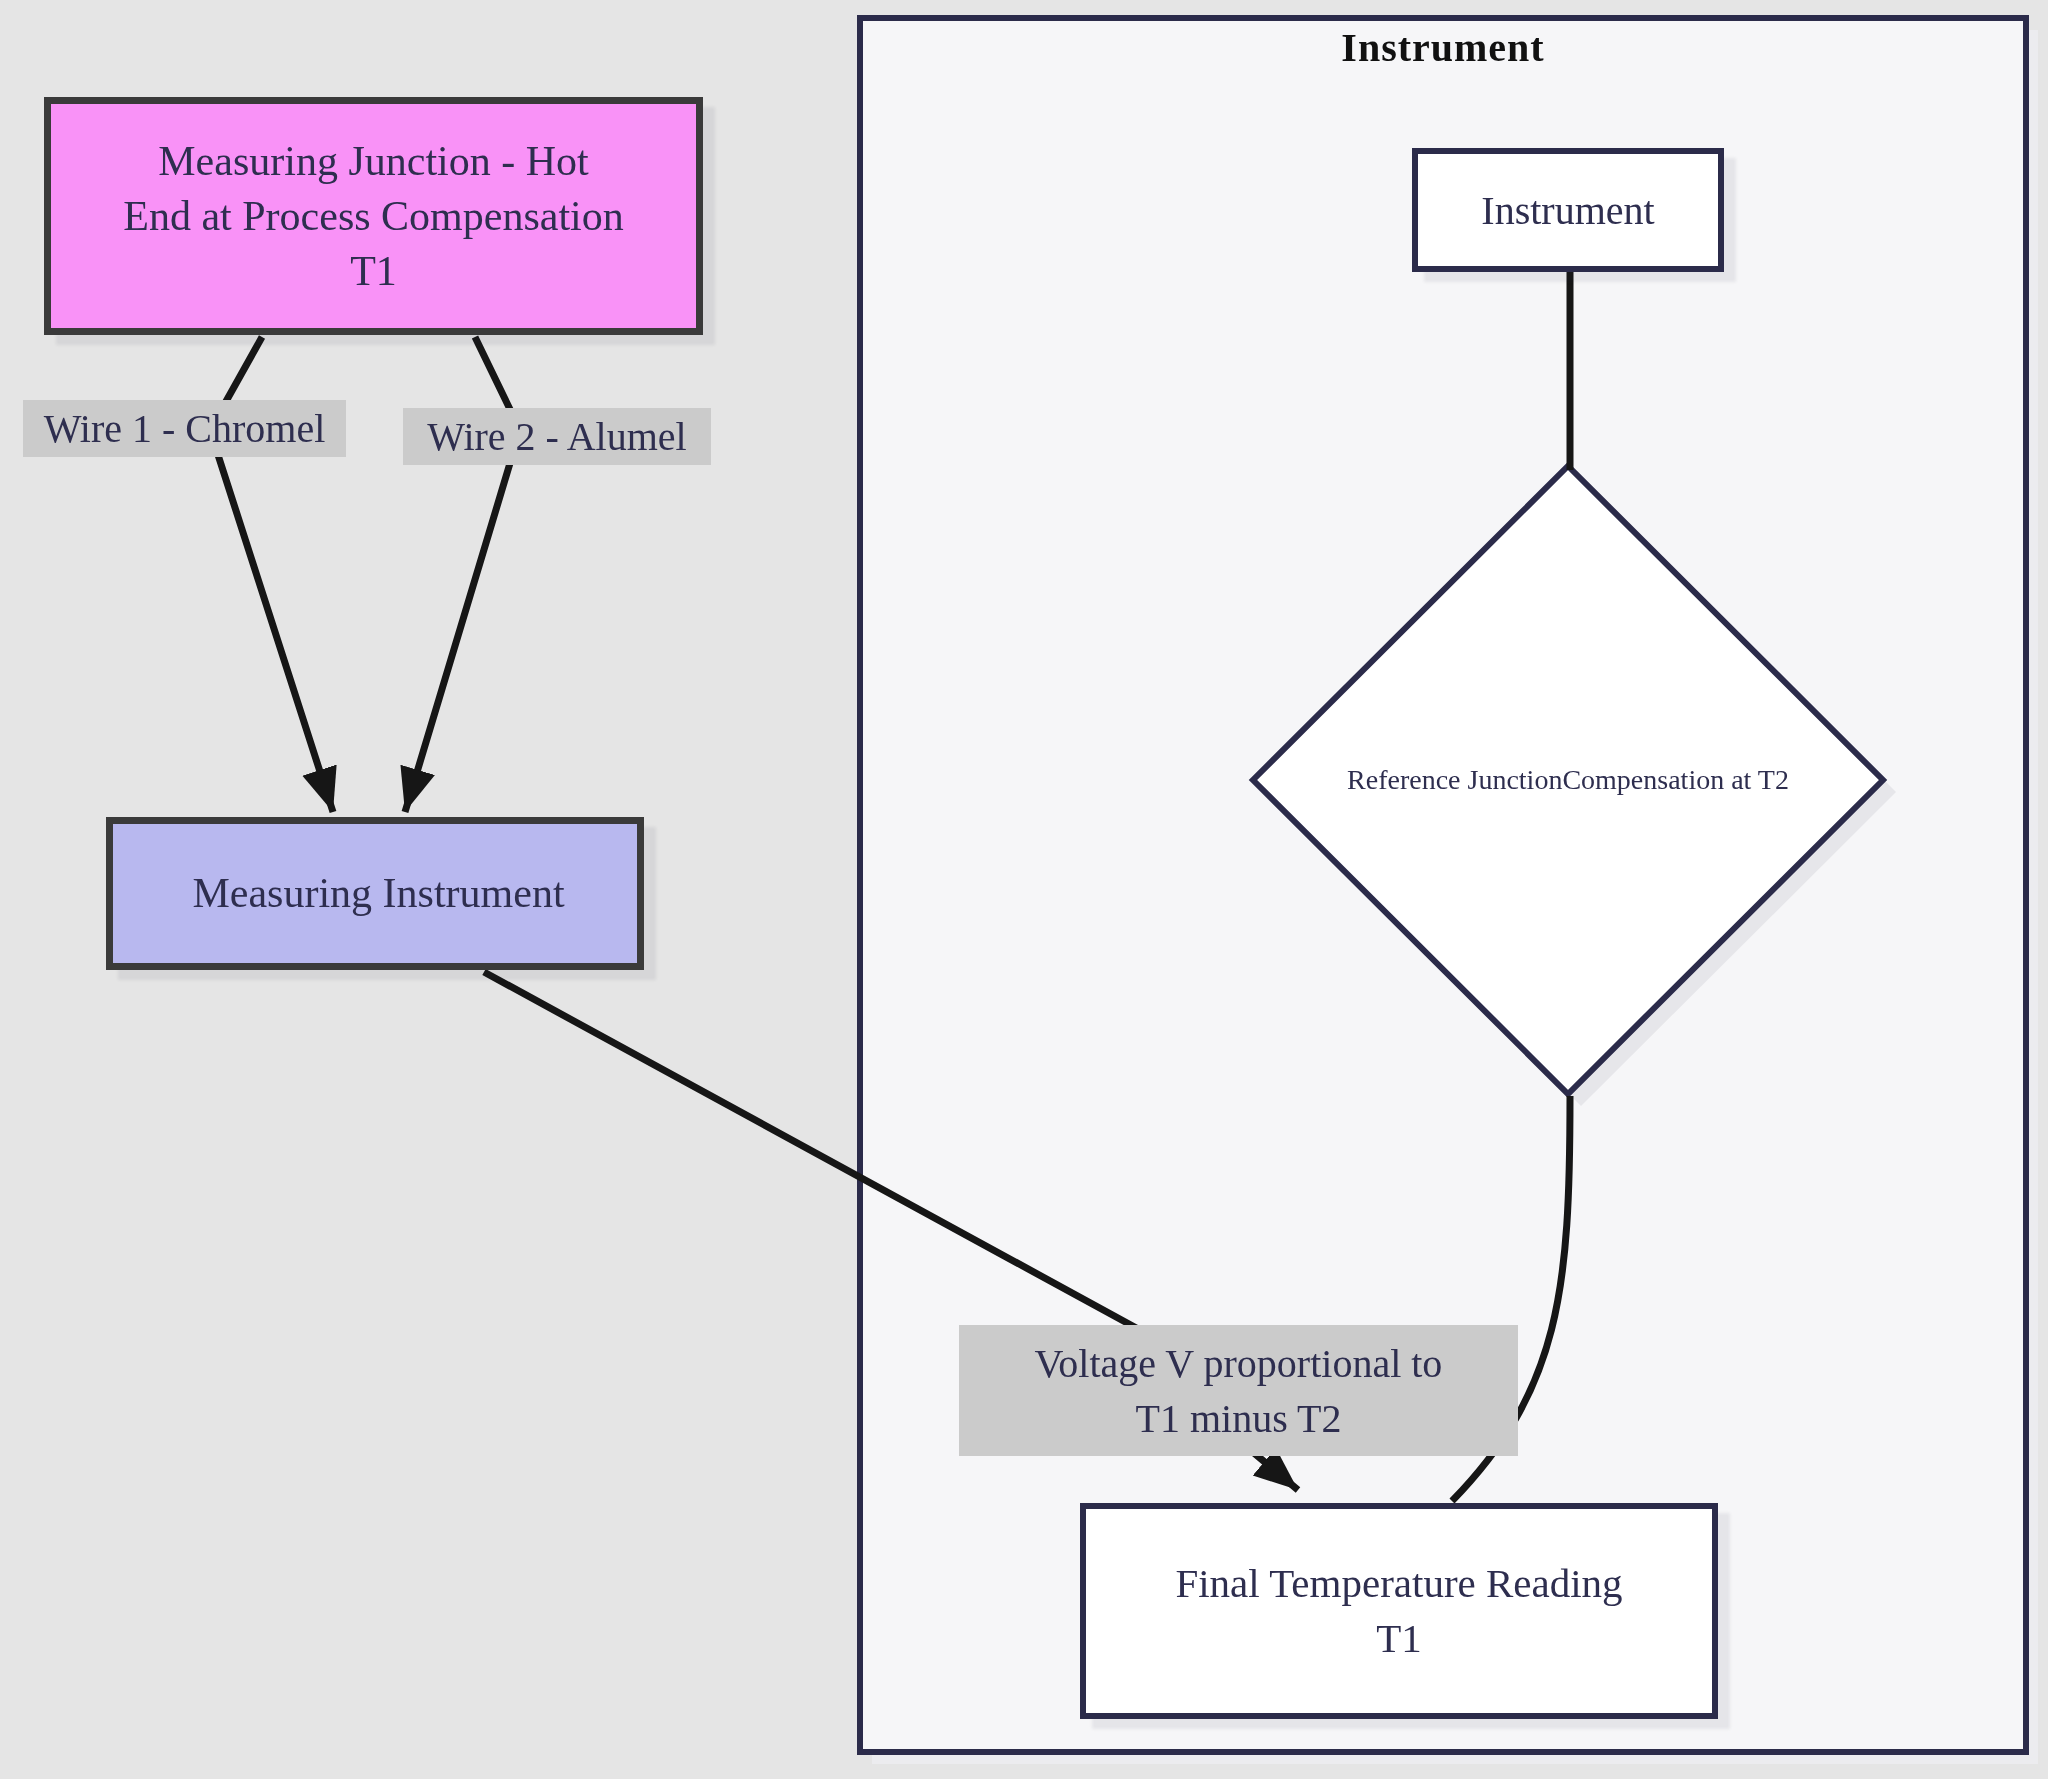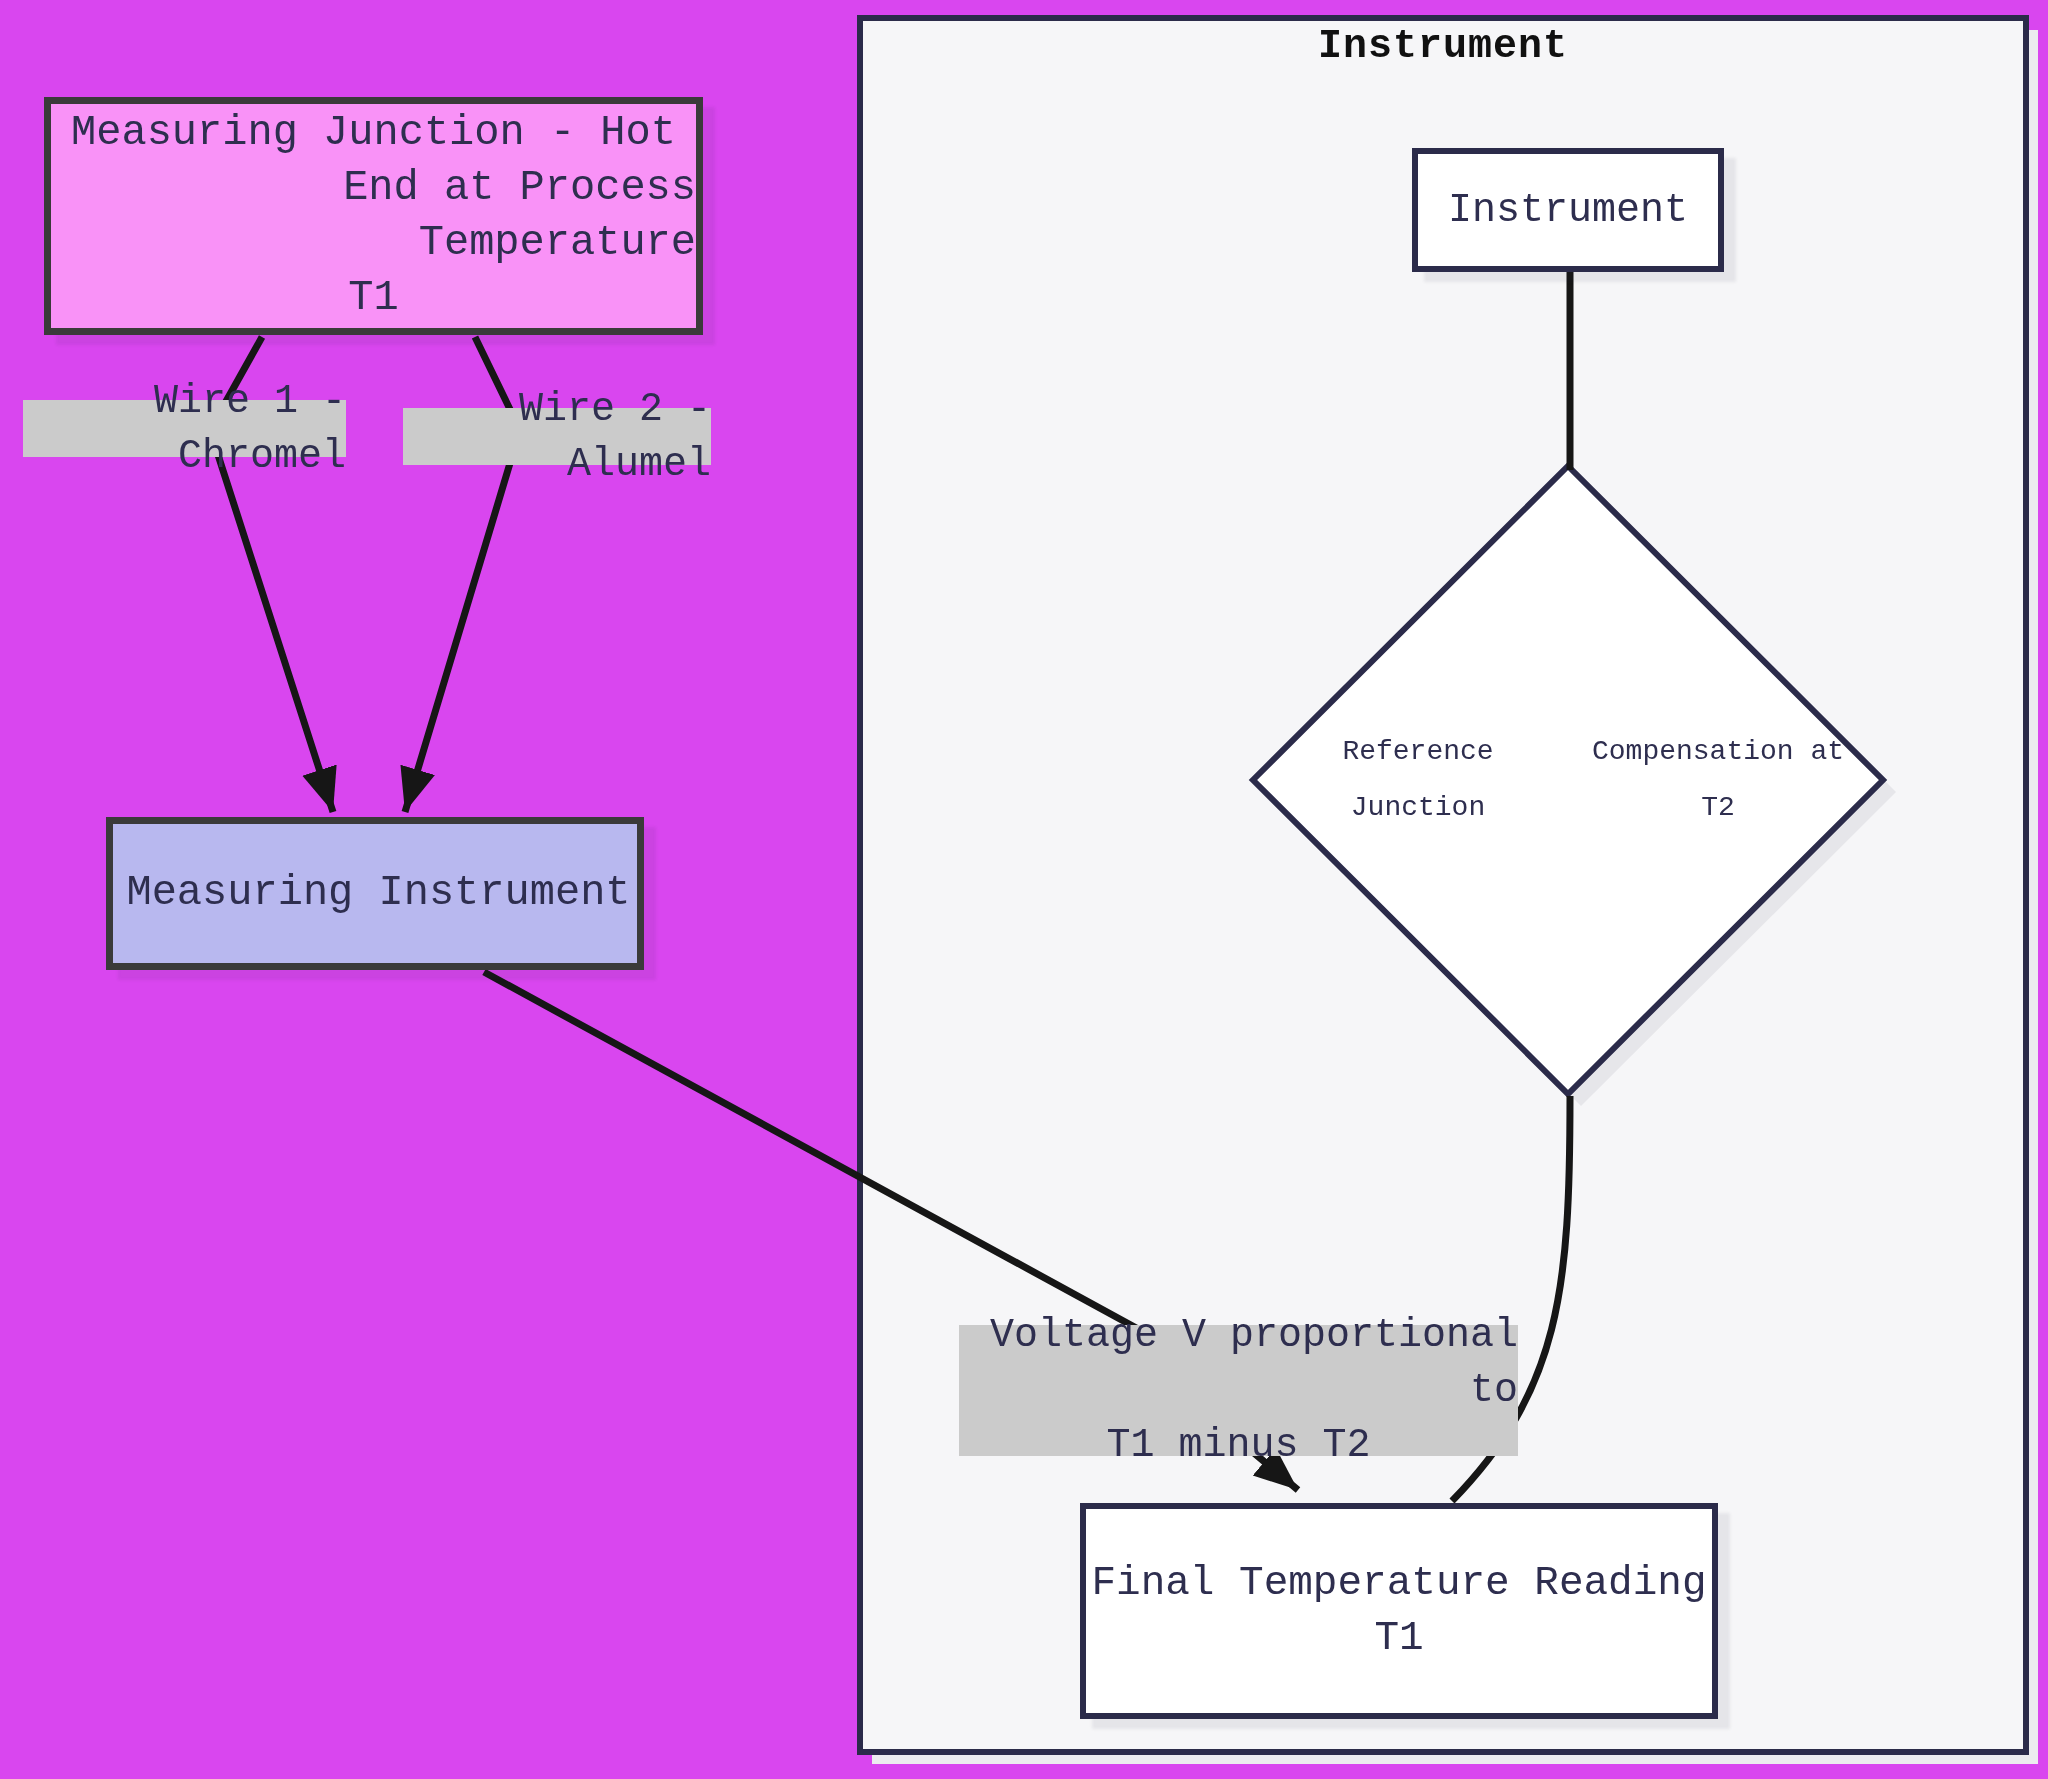--- a/index.html
+++ b/index.html
@@ -1,18 +1,18 @@
 <!DOCTYPE html>
 <html><head>
 <meta charset="utf-8">
 <style>
   html,body { margin:0; padding:0; background:#ffffff; }
   #canvas {
-    position:relative; width:2048px; height:1779px; background:#d946ef;
-    font-family:Liberation Mono, monospace; overflow:hidden;
+    position:relative; width:2048px; height:1779px; background:#e5e5e5;
+    font-family:Liberation Serif, serif; overflow:hidden;
   }
   #edge-layer { position:absolute; left:0; top:0; width:2048px; height:1779px; }
 
   .node {
     position:absolute; box-sizing:border-box; display:flex; flex-direction:column;
     align-items:center; justify-content:center; text-align:right;
     color:#2e2e4f; line-height:55px; font-size:42px;
     box-shadow:12px 10px 3px rgba(40,40,70,0.08);
   }
   .node-pink   { background:#f992f7; border:7px solid #3a3a3a; }
@@ -58,21 +58,21 @@
     <polyline points="475,337 520,430 405,812" fill="none" stroke="#161616" stroke-width="7" stroke-linejoin="round" marker-end="url(#arrow)"></polyline>
     <path d="M484,972 L1140,1330 L1248,1448 L1298,1490" fill="none" stroke="#161616" stroke-width="7" stroke-linejoin="round" marker-end="url(#arrow)"></path>
     <path d="M1570,272 L1570,470" fill="none" stroke="#161616" stroke-width="7"></path>
     <path d="M1570,1096 C1570,1290 1560,1390 1452,1501" fill="none" stroke="#161616" stroke-width="7"></path>
   </svg>
 
   <div class="cluster-title">Instrument</div>
 
   <div class="node node-pink" style="left:44px; top:97px; width:659px; height:238px;">
     <span>Measuring Junction - Hot</span>
-    <span>End at Process Temperature</span>
+    <span>End at Process Compensation</span>
     <span>T1</span>
   </div>
 
   <div class="edge-label" style="left:23px; top:400px; width:323px; height:57px;">
     <span>Wire 1 - Chromel</span>
   </div>
   <div class="edge-label" style="left:403px; top:408px; width:308px; height:57px;">
     <span>Wire 2 - Alumel</span>
   </div>
 

